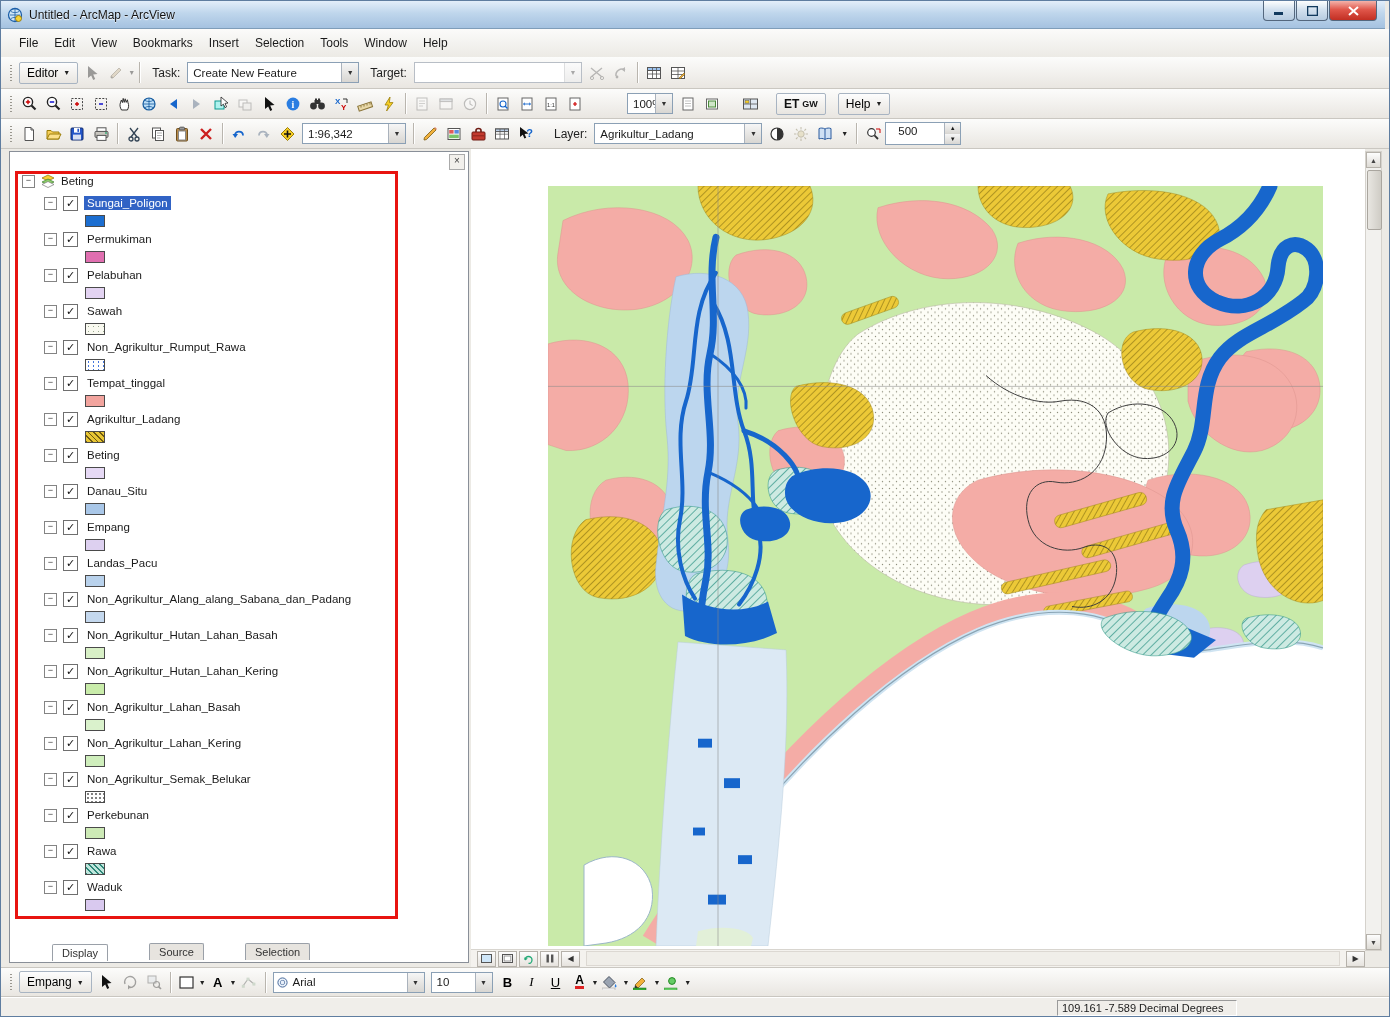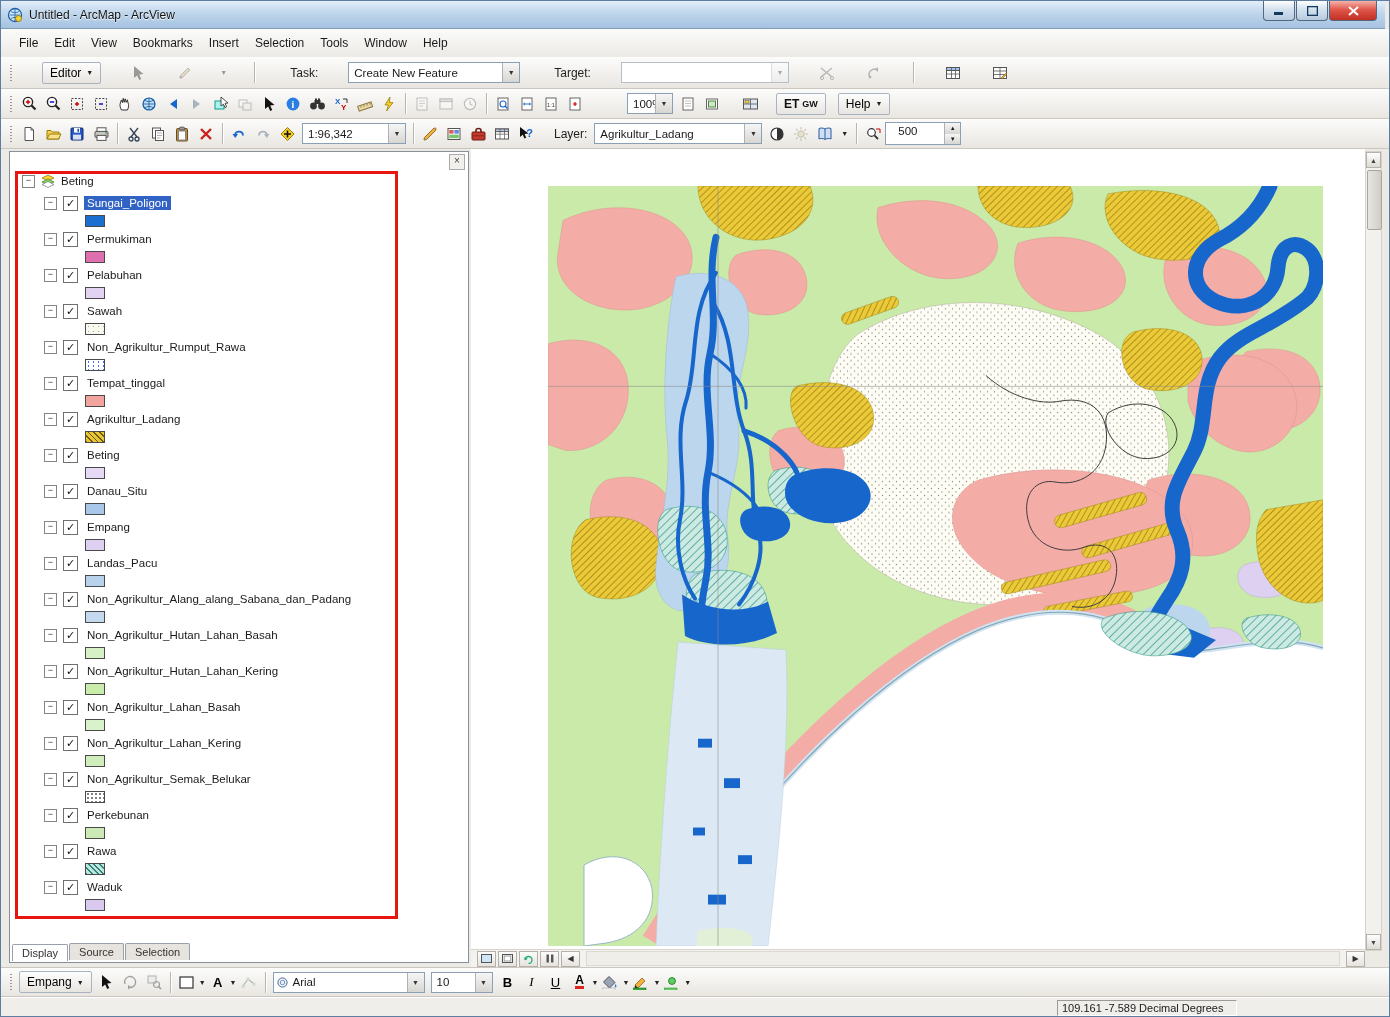--- a/index.html
+++ b/index.html
@@ -16,21 +16,21 @@
     background:linear-gradient(#fdfefe,#d3e1ef 45%,#b6cbe0);display:flex;align-items:center;justify-content:center;
     font-size:10px;color:#123;border-radius:0 0 4px 4px;}
   .wbtn.close{width:46px;background:linear-gradient(#f4b3aa,#e0574b 45%,#c22f23);color:#fff;font-weight:bold;font-size:11px;}
 
   
   .menubar{position:absolute;left:0;top:28px;right:0;height:28px;background:linear-gradient(#fbfbfa,#eceae5);
     border-bottom:1px solid #d2cfc9;display:flex;align-items:center;padding-left:10px;}
   .menu-item{padding:4px 8px;color:#1a1a1a;}
   .toolbar{position:absolute;left:0;right:0;display:flex;align-items:center;
     background:linear-gradient(#fcfcfb,#e9e6e1);border-bottom:1px solid #cac7c1;padding-left:4px;box-sizing:border-box;}
-  .tb1{top:56px;height:32px;gap:23px;} .tb2{top:88px;height:30px;} .tb3{top:118px;height:30px;}
+  .tb1{top:56px;height:32px;} .tb2{top:88px;height:30px;} .tb3{top:118px;height:30px;}
   .tb4{top:966px;height:30px;border-top:1px solid #cac7c1;}
   .grip{width:4px;height:18px;margin:0 4px;background:radial-gradient(#9a978f 1px,transparent 1.3px);background-size:4px 3px;}
   .sep{width:1px;height:21px;background:#b9b5ae;box-shadow:1px 0 0 #fff;margin:0 4px;}
   .tbtn{width:24px;height:24px;display:inline-flex;align-items:center;justify-content:center;flex:none;
     border:1px solid transparent;border-radius:2px;background:transparent;padding:0;}
   .dis{opacity:.42;filter:grayscale(70%);}
   .flatbtn{display:inline-flex;align-items:center;gap:5px;height:22px;padding:0 7px;margin:0 2px;flex:none;
     border:1px solid #a8b4c2;border-radius:2px;background:linear-gradient(#fdfdfd,#e8e5e0);font-size:12px;}
   .dd{font-size:7px;color:#222;}
   .combo{display:inline-flex;align-items:center;height:21px;border:1px solid #8ba0b5;background:#fff;flex:none;margin:0 3px;box-sizing:border-box;}
@@ -62,21 +62,21 @@
   .lname{font-size:11.5px;padding:1px 3px;white-space:nowrap;}
   .lname.selected{background:#3163c5;color:#fff;}
   .srow{padding-left:41px;height:17px;display:flex;align-items:center;}
   .swatch{width:20px;height:12px;border:1px solid #4a4a4a;background-color:var(--sw,#fff);box-sizing:border-box;}
   .sw-hatch-yellow{background-image:repeating-linear-gradient(45deg,rgba(104,84,16,.95) 0 1px,transparent 1px 4px);}
   .sw-hatch-teal{background-image:repeating-linear-gradient(45deg,rgba(38,130,115,.95) 0 1.2px,transparent 1.2px 4px);}
   .sw-dots{background-image:radial-gradient(#777 .7px,transparent .8px);background-size:4px 4px;}
   .sw-ticks{background-image:radial-gradient(#99a98f .7px,transparent .8px);background-size:5px 5px;}
   .sw-marsh{background-image:radial-gradient(#4477dd .8px,transparent .9px);background-size:5px 4px;}
   .toc-tabs{position:absolute;left:2px;bottom:2px;height:19px;display:flex;gap:1px;align-items:flex-end;}
-  .tab{padding:2px 9px;font-size:11px;border:1px solid #9aa0a8;border-bottom:none;background:#e7e4df;color:#333;border-radius:2px 2px 0 0;}
+  .tab{padding:2px 9px;font-size:11px;border:1px solid #9aa0a8;border-bottom:none;background:#e7e4df;color:#333;border-radius:2px 2px 0 0;margin-left:40px;}
   .tab.active{background:#fff;position:relative;top:1px;}
   .red-annotation{position:absolute;left:14px;top:22px;width:377px;height:742px;border:3px solid #e81410;pointer-events:none;z-index:40;}
 
   .mapview{position:absolute;left:470px;top:0;width:894px;height:818px;background:#fff;overflow:hidden;}
   .mapsvg{position:absolute;left:77px;top:37px;width:775px;height:760px;}
   .map-bottom{position:absolute;left:0;bottom:0;right:0;height:17px;background:#f4f2ee;border-top:1px solid #d8d5cf;
     display:flex;align-items:center;padding-left:6px;gap:2px;}
   .mbtn{width:17px;height:14px;border:1px solid #b5b1aa;background:linear-gradient(#fcfcfc,#e6e3de);
     display:flex;align-items:center;justify-content:center;font-size:8px;color:#333;flex:none;}
   .htrack{flex:1;height:13px;background:#f0eee9;border:1px solid #dcd8d2;margin:0 4px;}

